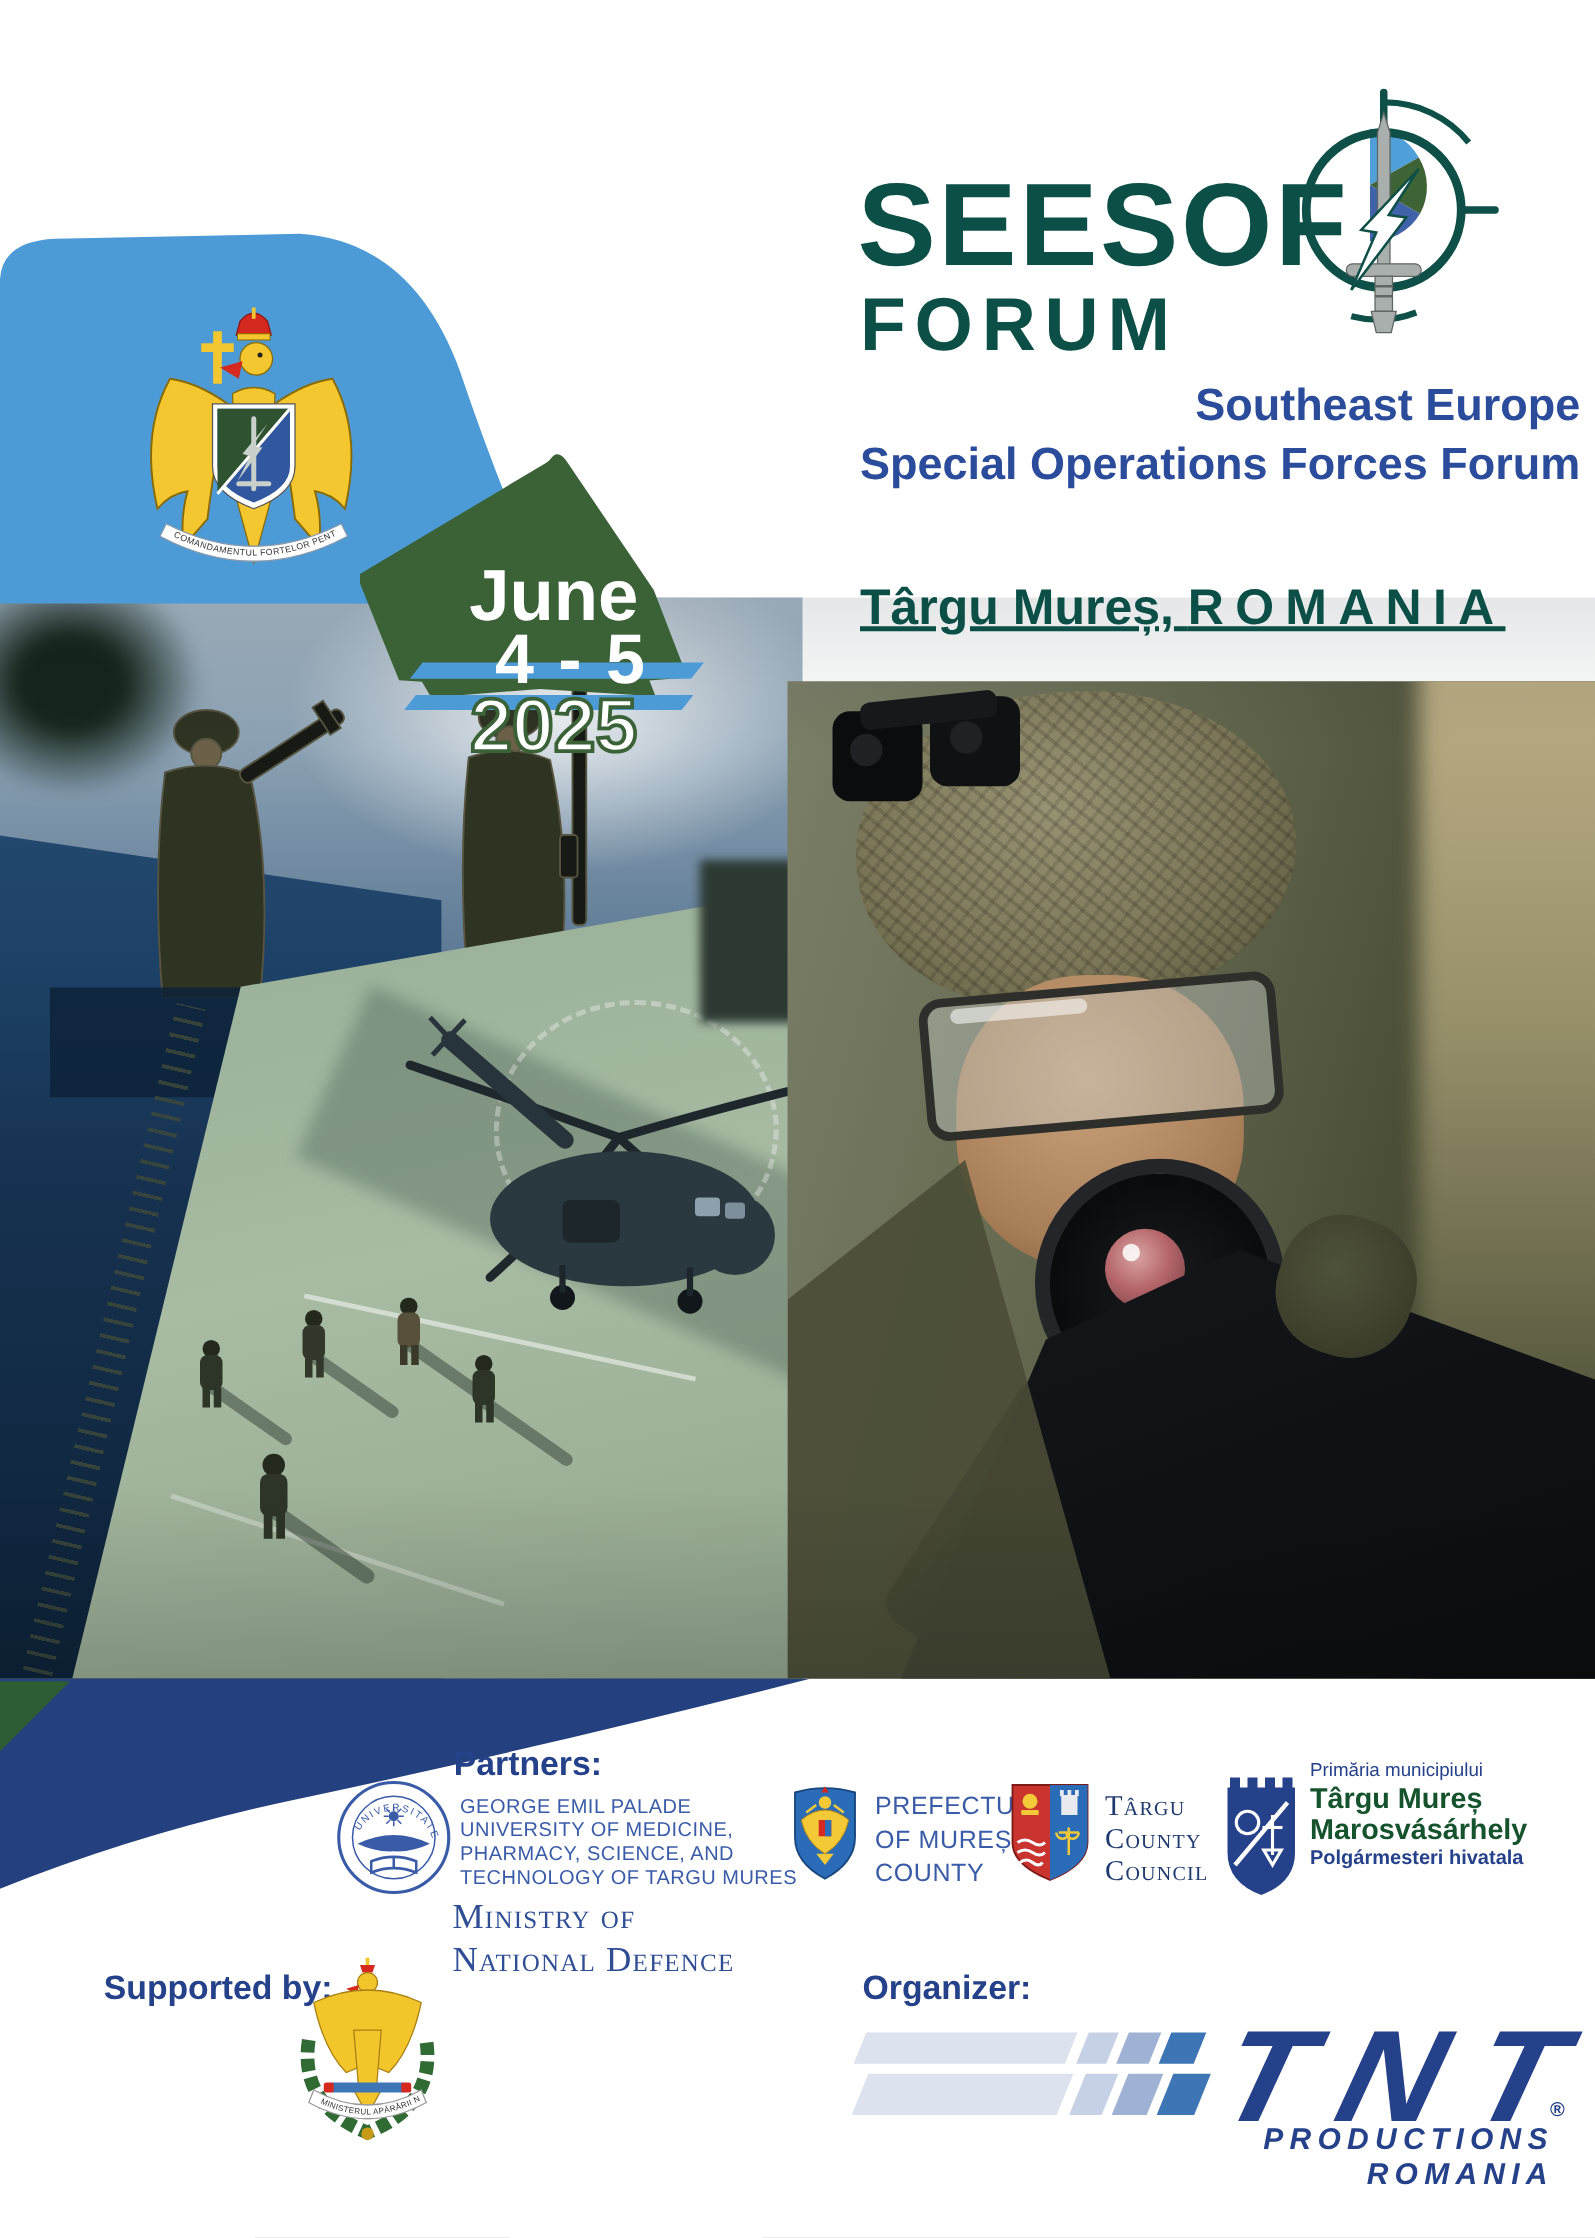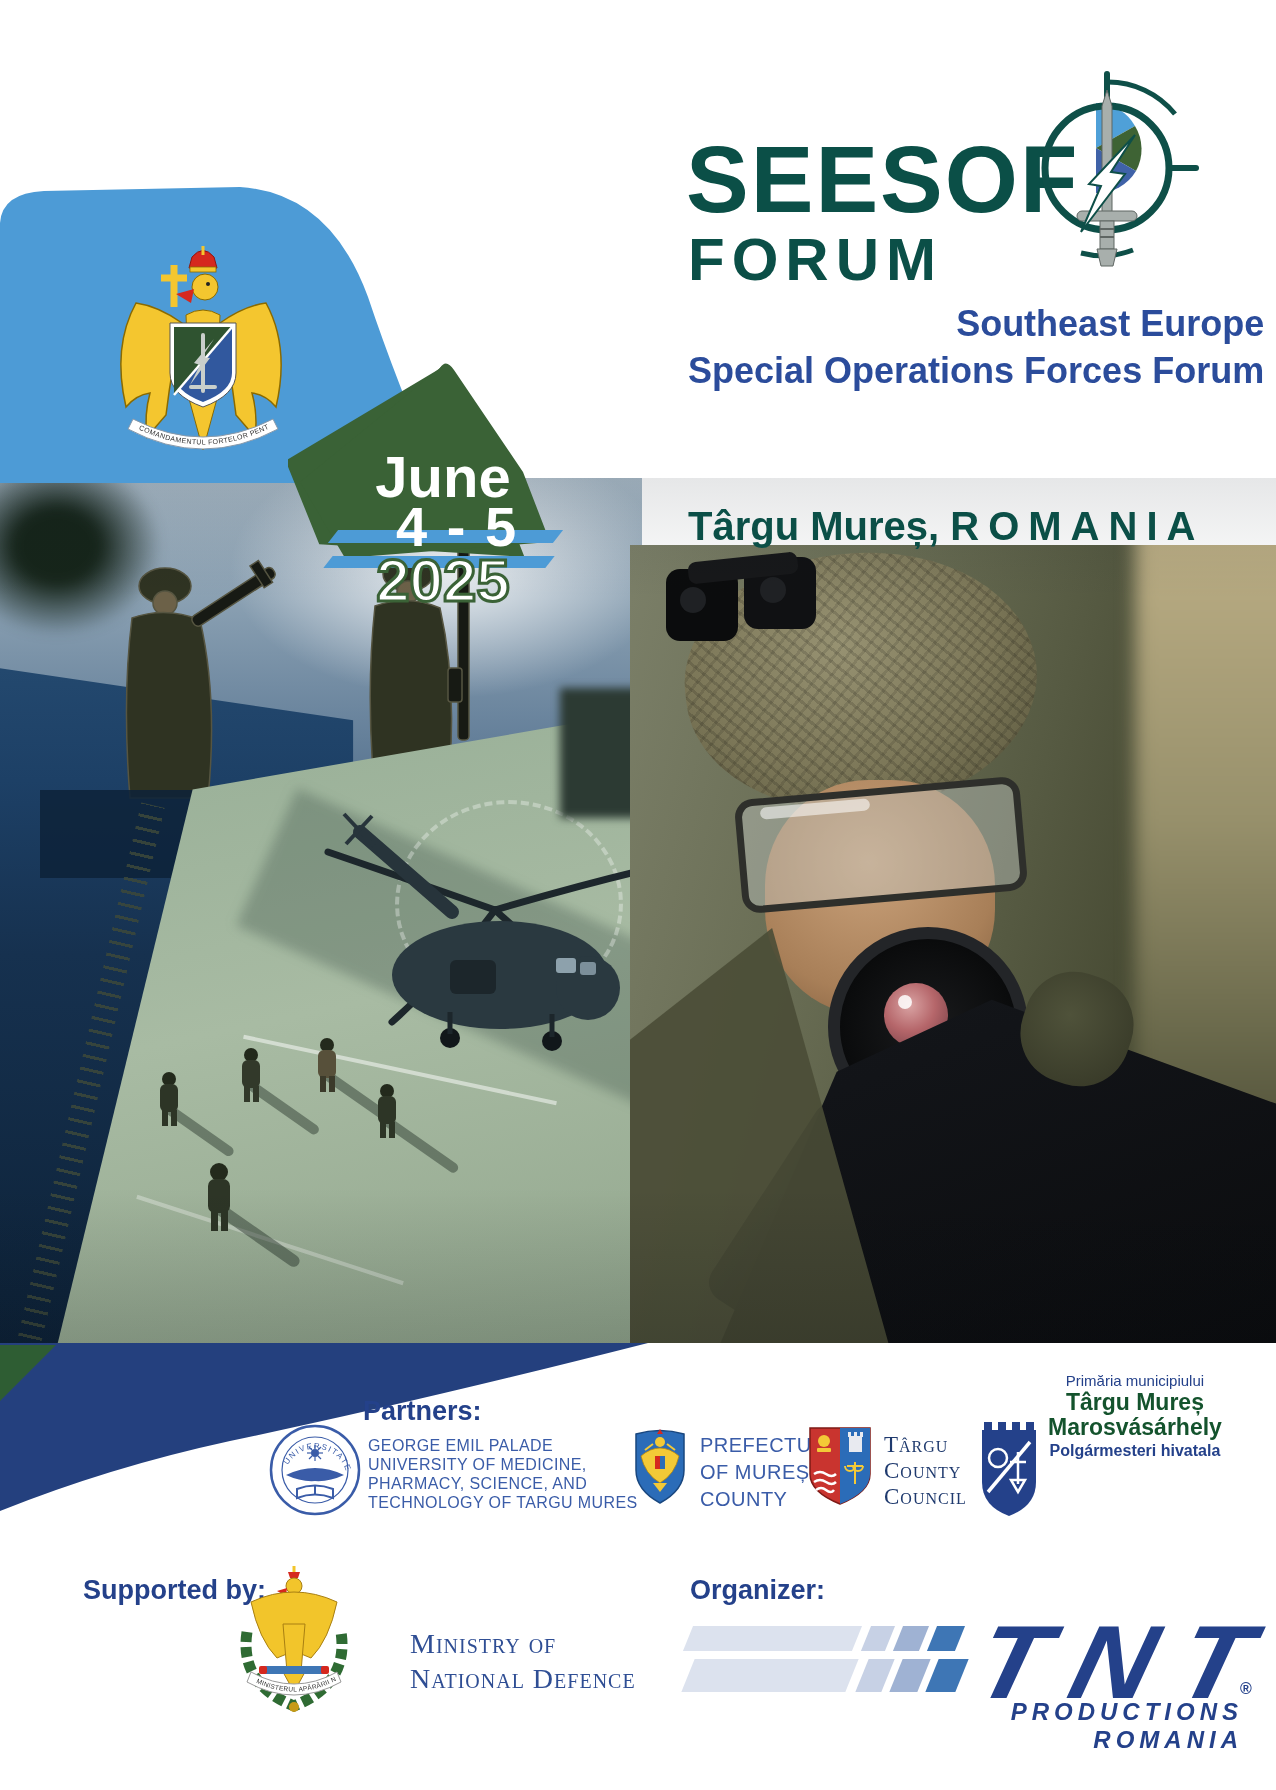--- a/index.html
+++ b/index.html
@@ -288,21 +288,21 @@
       <path d="M82 187 H102 L98 204 H86 Z" fill="#A8AFAC"></path>
     </g>
     <path d="M120 73 L96 110 L110 112 L66 170 L86 124 L74 122 Z" fill="#fff" stroke="#0E4F48" stroke-width="2"></path>
   </svg>
 
   <div class="abs blue tagline" style="left:688px;top:300px;z-index:3;">
     <div>Southeast Europe</div>
     <div>Special Operations Forces Forum</div>
   </div>
 
-  <div class="abs teal location" style="left:688px;top:504px;z-index:3;">
+  <div class="abs teal location" style="left:688px;top:464px;z-index:3;text-decoration:underline;">
     <span>Târgu Mureș,</span>
     <span class="country">ROMANIA</span>
   </div>
 
   <svg class="abs" style="left:0;top:1343px;z-index:3;" width="700" height="172" viewBox="0 0 700 172">
     <path d="M0 0 H648 Q420 58 230 98 Q110 124 0 168 Z" fill="#24407E"></path>
   </svg>
   <svg class="abs" style="left:0;top:1343px;z-index:4;" width="70" height="70" viewBox="0 0 70 70">
     <path d="M0 2 L56 2 L0 58 Z" fill="#2E5D33"></path>
   </svg>
@@ -401,21 +401,21 @@
       <path d="M4 10 H58 V62 Q58 86 31 96 Q4 86 4 62 Z"></path>
     </g>
     <g stroke="#fff" fill="none">
       <circle cx="20" cy="38" r="9" stroke-width="2.5"></circle>
       <line x1="10" y1="72" x2="52" y2="22" stroke-width="3.5"></line>
       <line x1="40" y1="32" x2="40" y2="64" stroke-width="2.5"></line>
       <line x1="32" y1="42" x2="48" y2="42" stroke-width="2.5"></line>
       <path d="M33 60 h14 l-7 12 z" stroke-width="2.5"></path>
     </g>
   </svg>
-  <div class="abs" style="left:1048px;top:1371px;z-index:4;text-align:center;">
+  <div class="abs" style="left:1048px;top:1407px;z-index:4;">
     <div class="ch1">Primăria municipiului</div>
     <div class="ch2">Târgu Mureș</div>
     <div class="ch2">Marosvásárhely</div>
     <div class="ch4">Polgármesteri hivatala</div>
   </div>
 
   <div class="abs sect-head" style="left:83px;top:1575px;z-index:4;">Supported by:</div>
 
   <svg class="abs" style="left:233px;top:1566px;z-index:4;" width="122" height="152" viewBox="0 0 122 152">
     <path d="M14 66 Q6 118 61 140 Q116 118 108 66" stroke="#2F6B33" stroke-width="11" fill="none" stroke-dasharray="10 5"></path>
@@ -434,21 +434,21 @@
     </g>
     <g>
       <path d="M14 116 Q61 142 108 116 L104 106 Q61 130 18 106 Z" fill="#fff" stroke="#999" stroke-width="1"></path>
       <path id="minArc" d="M20 115 Q61 136 102 115" fill="none"></path>
       <text font-size="6.5" fill="#333" letter-spacing=".3">
         <textPath href="#minArc" startOffset="4%">MINISTERUL APĂRĂRII NATIONALE</textPath>
       </text>
     </g>
   </svg>
 
-  <div class="abs ministry-text serif smallcaps" style="left:362px;top:1626px;z-index:4;margin-left:48px;">
+  <div class="abs ministry-text serif smallcaps" style="left:362px;top:1516px;z-index:4;">
     <div>Ministry of</div>
     <div>National Defence</div>
   </div>
 
   <div class="abs sect-head" style="left:690px;top:1575px;z-index:4;text-align:right;">Organizer:</div>
 
   <div class="abs" style="left:688px;top:1618px;width:575px;height:110px;z-index:4;">
 
     <div class="stripe" style="left:0;top:8px;width:169px;height:25px;background:#DCE2EE;"></div>
     <div class="stripe" style="left:178px;top:8px;width:24px;height:25px;background:#C7D1E5;"></div>

